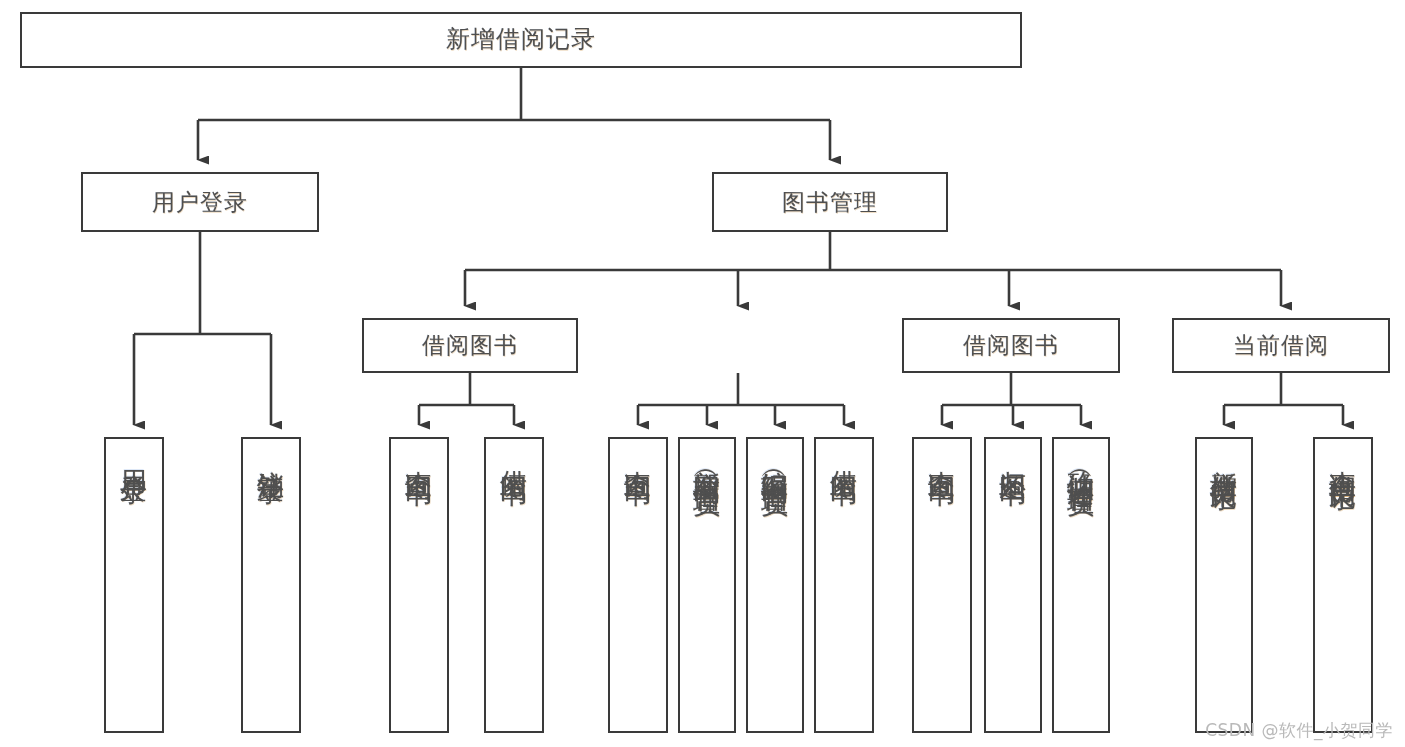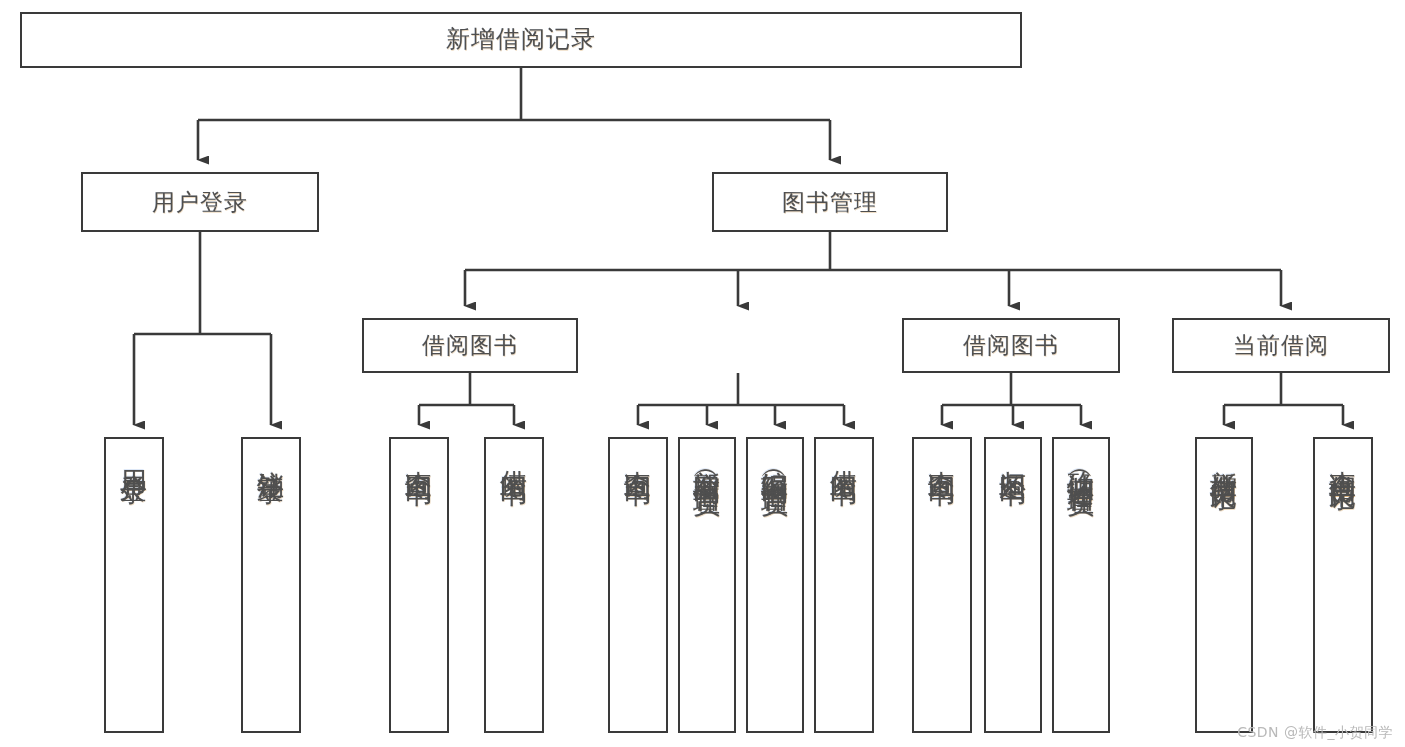--- a/index.html
+++ b/index.html
@@ -57,21 +57,21 @@
     left: 0;
     top: 0;
     width: 1405px;
     height: 747px;
     pointer-events: none;
   }
   .watermark {
     position: absolute;
     right: 12px;
     bottom: 5px;
-    font-size: 14px;
+    font-size: 17px;
     color: #b9b9b9;
     white-space: nowrap;
     letter-spacing: 0.5px;
   }
 </style>
 </head>
 <body>
 
 <div id="canvas">
 

